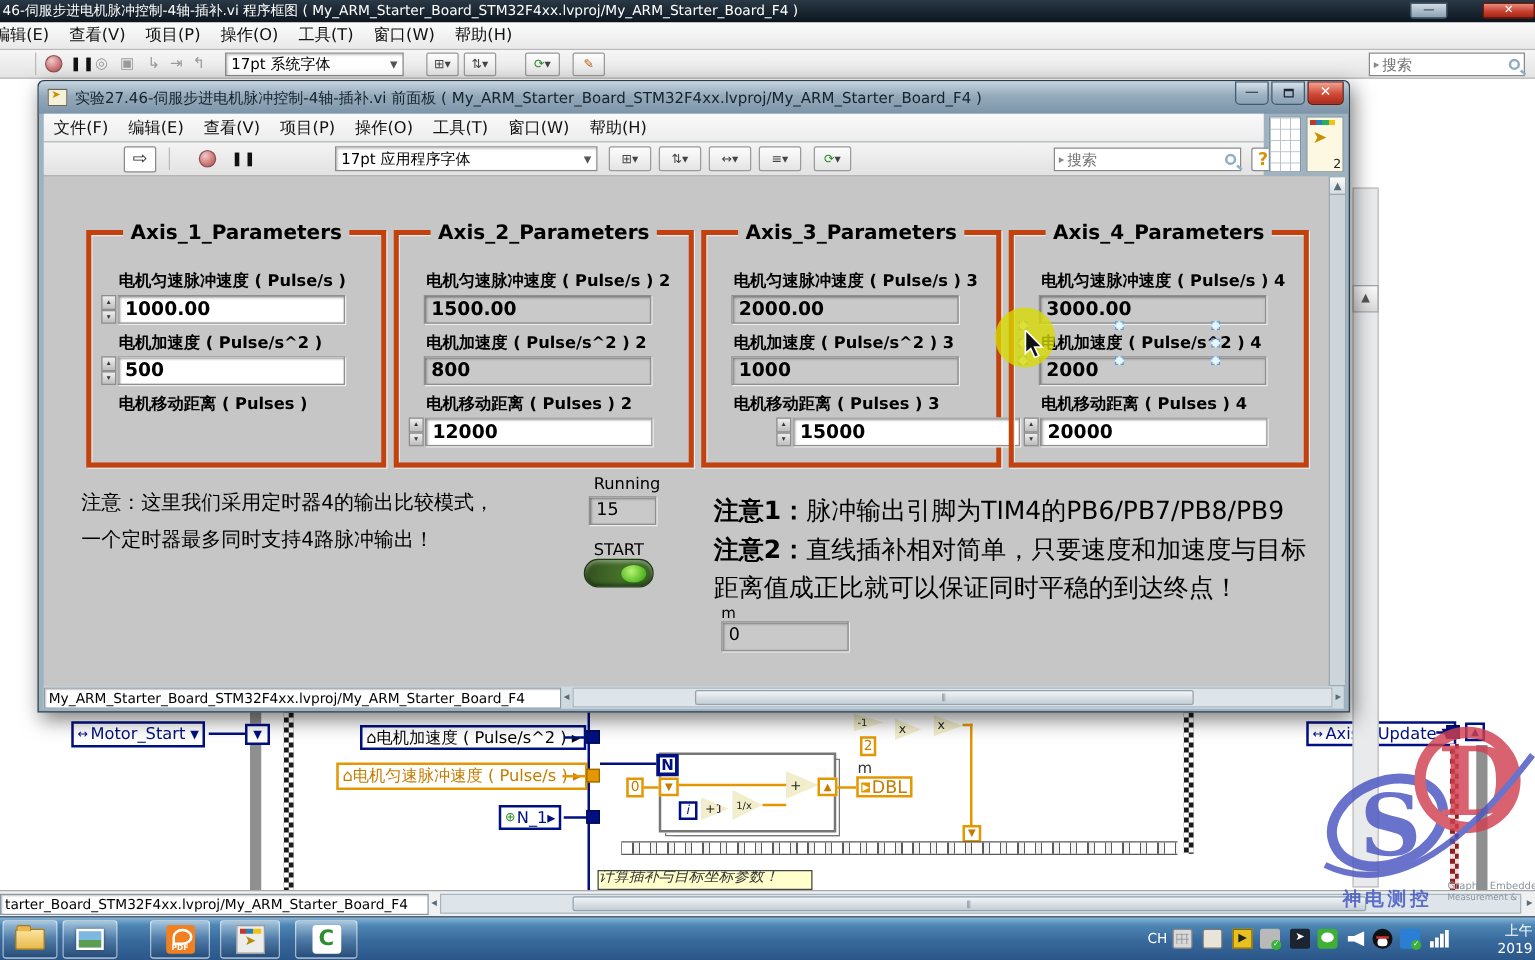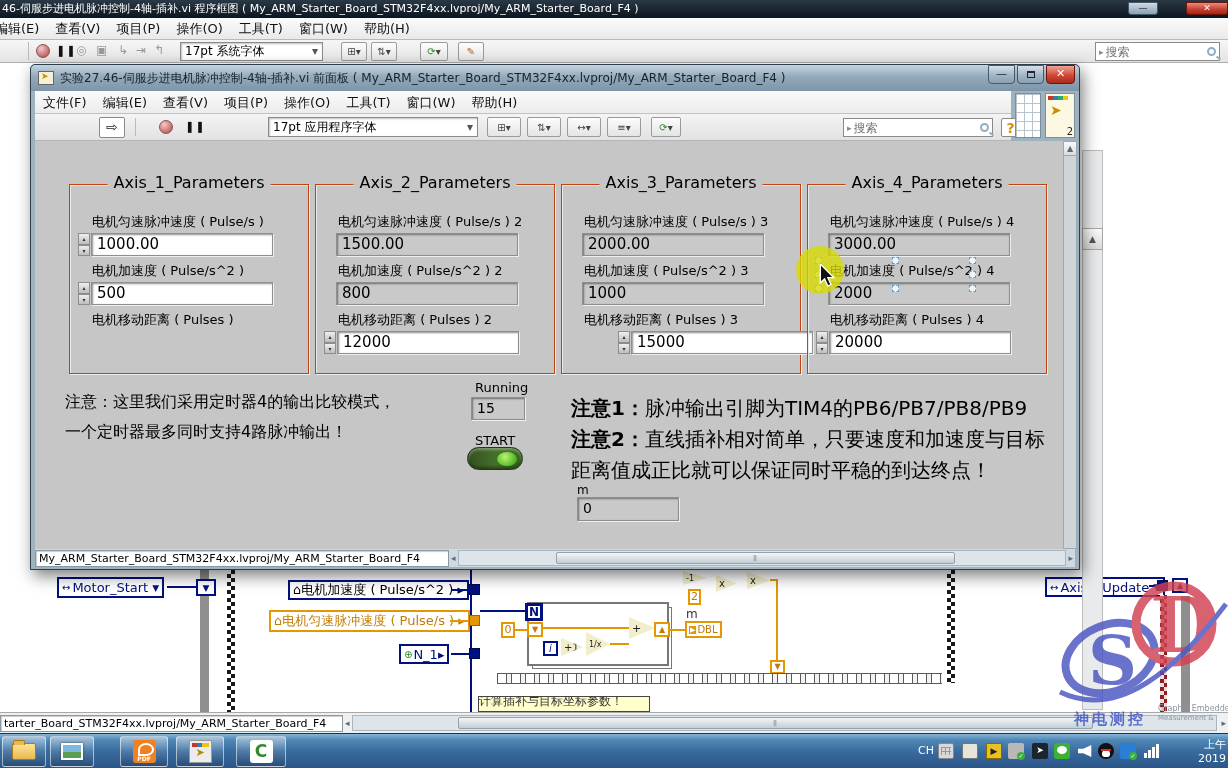--- a/index.html
+++ b/index.html
@@ -75,22 +75,22 @@
   .fp-vscroll { left:1032px; top:76px; width:14px; height:408px; background:#cdd5db; border:1px solid #9aa8b2; }
   .fp-statusbar { left:4px; top:484px; width:1040px; height:18px; background:#cfd9e0; display:flex; align-items:center; }
   .status-text { background:#fff; border:1px solid #8a98a4; box-shadow:inset 1px 1px 1px rgba(0,0,0,.2);
     font-size:11px; line-height:15px; padding:0 3px; white-space:nowrap; overflow:hidden; }
   .hscroll-track { background:#dee5ea; border:1px solid #aab6bf; position:relative; }
   .hscroll-thumb { position:absolute; top:1px; height:12px; background:linear-gradient(#f2f5f7,#c3ced6);
     border:1px solid #93a2ad; border-radius:2px; text-align:center; color:#7c8b96; font-size:8px; line-height:11px; }
   .scroll-arrow { color:#5a6a76; font-size:9px; line-height:15px; padding:0 2px; }
 
   
-  .fgroup { position:absolute; width:240px; height:190px; border:1px solid #c2410c;
-    box-shadow:inset 1px 1px 0 #e9e9e9, 1px 1px 0 #efefef; }
+  .fgroup { position:absolute; width:240px; height:190px; border:4px solid #c2410c;
+    box-shadow:inset 1px 1px 0 #e9e9e9, 1px 1px 0 #efefef;font-weight:bold; }
   .fgroup-title { position:absolute; top:-12px; left:50%; transform:translateX(-50%);
     background:#c6c6c6; padding:0 6px; font-size:16px; color:#000; white-space:nowrap; }
   .flabel { position:absolute; font-size:13px; color:#000; white-space:nowrap; }
   .fld { position:absolute; display:flex; }
   .fbox { width:182px; height:23px; border:1px solid #8f8f8f;
     box-shadow:inset 1px 1px 2px rgba(0,0,0,.45), 1px 1px 0 #eee;
     font-size:15px; line-height:21px; padding-left:5px; color:#000; white-space:nowrap; overflow:hidden; }
   .fbox.white { background:#fff; }
   .fbox.gray { background:#cancel; background:#c9c9c9; }
   .spinner { width:12px; height:23px; display:flex; flex-direction:column; margin-right:1px; }
@@ -283,21 +283,21 @@
   <div class="wire o bd" style="left:610px;top:643px;width:19px;height:2px;"></div>
   <div class="tri bd" style="left:629px;top:617px;width:26px;height:22px;font-size:11px;">
       <span>+</span>
     </div>
   <div class="term orange bd" style="left:654px;top:622px;width:16px;height:15px;font-size:8px;line-height:11px;">▲</div>
   <div class="wire o bd" style="left:670px;top:629px;width:15px;height:2px;"></div>
 
   <span class="abs bd" style="left:686px;top:607px;font-size:12px;color:#333;">m</span>
   <div class="node orange bd" style="left:685px;top:621px;height:17px;padding:0 2px;">
     <span style="background:#e39700;color:#fff;font-size:7px;padding:0 1px;margin-right:1px;">▶</span>
-    <span style="font-size:10px;">DBL</span>
+    <span style="font-size:14px;">DBL</span>
   </div>
 
   <div class="term orange bd" style="left:688px;top:589px;width:13px;height:16px;font-size:11px;line-height:12px;"><span>2</span></div>
   <div class="tri bd" style="left:683px;top:571px;width:24px;height:14px;font-size:8px;">
       <span>-1</span>
     </div>
   <div class="tri bd" style="left:716px;top:575px;width:21px;height:17px;">
       <span>x</span>
     </div>
   <div class="tri bd" style="left:747px;top:572px;width:23px;height:17px;">
@@ -315,21 +315,21 @@
     <span>Axis2_Update</span>
     <span style="margin-left:4px;font-size:9px;">▼</span>
   </div>
   <div class="wire b bd" style="left:1149px;top:585px;width:10px;height:2px;"></div>
   <div class="tunnel b bd" style="left:1157px;top:580px;"></div>
   <div class="term navy-thin bd" style="left:1172px;top:578px;width:16px;height:15px;font-size:8px;line-height:11px;">▲</div>
   <div class="abs bd checker-red" style="left:1160px;top:595px;width:7px;height:117px;"></div>
   <div class="abs bd gray-vbar" style="left:1181px;top:596px;width:9px;height:116px;"></div>
 
   <div class="bd-comment bd" style="left:478px;top:696px;width:172px;height:16px;">
-    <span style="display:block;margin-top:-4px;">计算插补与目标坐标参数！</span>
+    <span style="display:block;margin-top:-4px;font-style:italic;">计算插补与目标坐标参数！</span>
   </div>
 
   <div class="abs bg-vscroll"></div>
   <div class="bg-vscroll-btn">▲</div>
 
   <div class="abs bg-statusbar">
     <div class="status-text" style="width:343px;margin-left:0;">
       <span>tarter_Board_STM32F4xx.lvproj/My_ARM_Starter_Board_F4</span>
     </div>
     <span class="scroll-arrow">◂</span>

